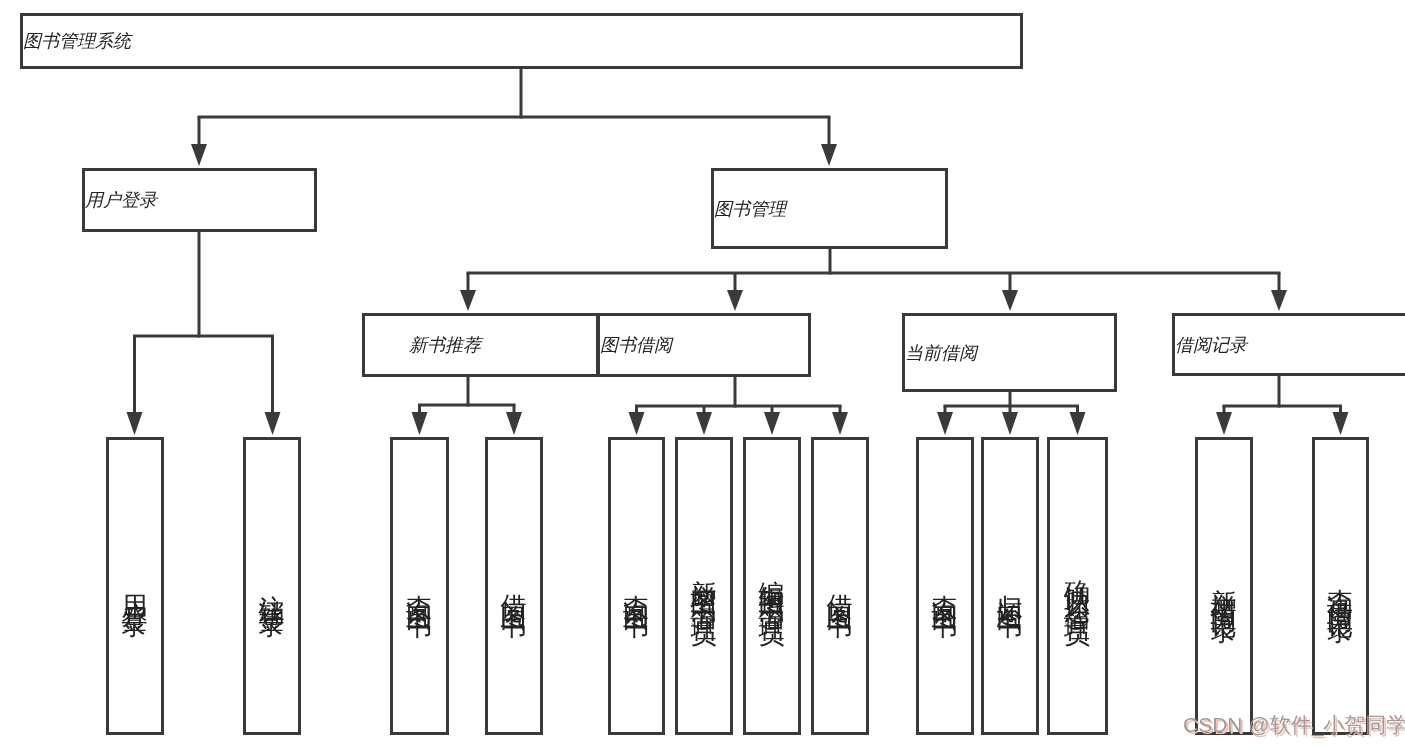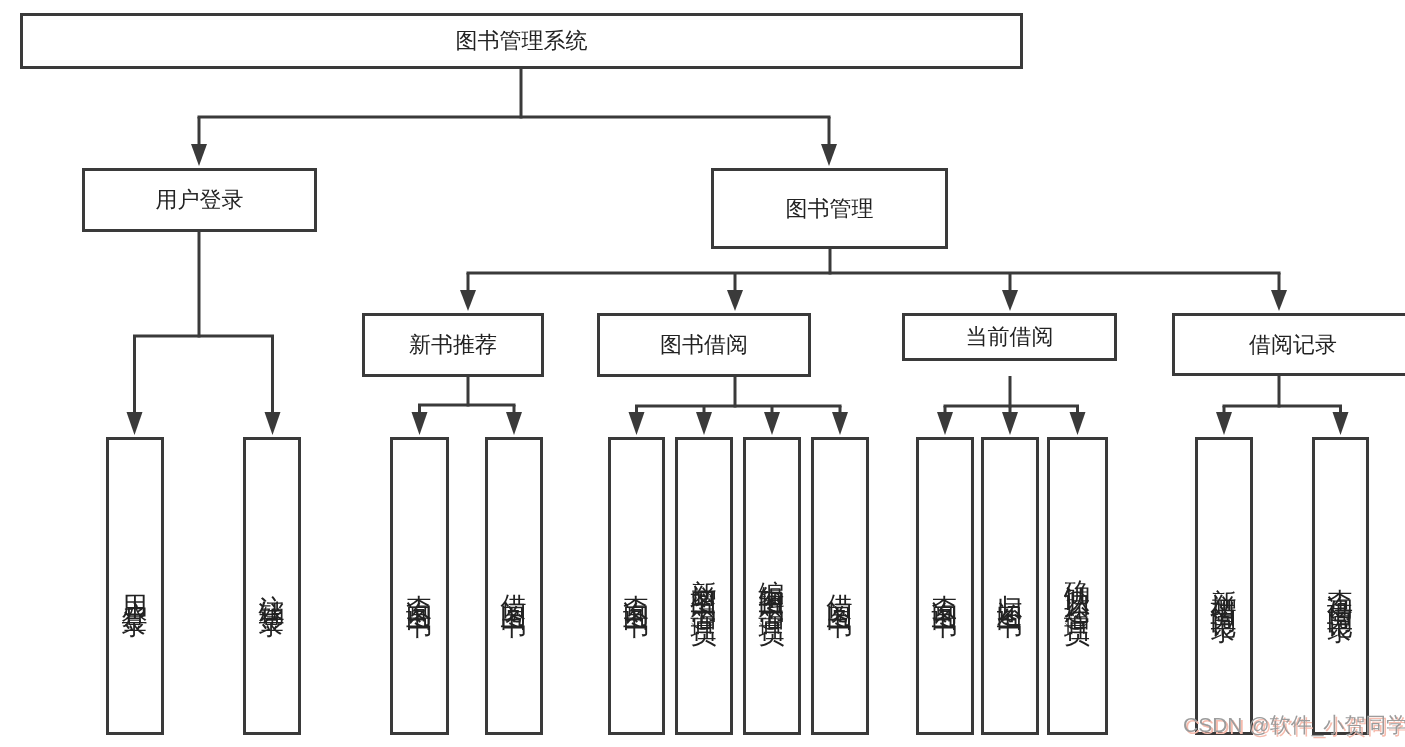--- a/index.html
+++ b/index.html
@@ -9,24 +9,25 @@
     background:#ffffff;
     font-family:"Liberation Sans","DejaVu Sans",sans-serif;
     overflow:hidden;
   }
   #connectors{position:absolute;left:0;top:0;z-index:1;}
   .hbox{
     position:absolute;
     box-sizing:border-box;
     border:3px solid #3a3a3a;
     background:#ffffff;
-    display:flex;align-items:center;justify-content:center;
-    font-size:22px;color:#222222;
+    display:flex;align-items:center;
+    font-size:18px;color:#222222;
     z-index:2;
     white-space:nowrap;
+    font-style:italic;
   }
   .vbox{
     position:absolute;
     box-sizing:border-box;
     border:3px solid #3a3a3a;
     background:#ffffff;
     display:flex;align-items:center;justify-content:center;
     z-index:2;
     top:437px;height:298px;
   }
@@ -121,27 +122,27 @@
     <span>图书管理系统</span>
   </div>
 
   <div class="hbox" style="left:82px;top:168px;width:235px;height:64px;">
     <span>用户登录</span>
   </div>
   <div class="hbox" style="left:711px;top:168px;width:237px;height:81px;">
     <span>图书管理</span>
   </div>
 
-  <div class="hbox" style="left:362px;top:313px;width:182px;height:64px;">
+  <div class="hbox" style="left:362px;top:313px;width:237px;height:64px;padding-left:44px;">
     <span>新书推荐</span>
   </div>
   <div class="hbox" style="left:597px;top:313px;width:214px;height:64px;">
     <span>图书借阅</span>
   </div>
-  <div class="hbox" style="left:902px;top:313px;width:215px;height:48px;">
+  <div class="hbox" style="left:902px;top:313px;width:215px;height:79px;">
     <span>当前借阅</span>
   </div>
   <div class="hbox" style="left:1172px;top:313px;width:242px;height:63px;">
     <span>借阅记录</span>
   </div>
 
   <div class="vbox" style="left:106px;width:58px;">
     <span>用户登录</span>
   </div>
   <div class="vbox" style="left:243px;width:58px;">

